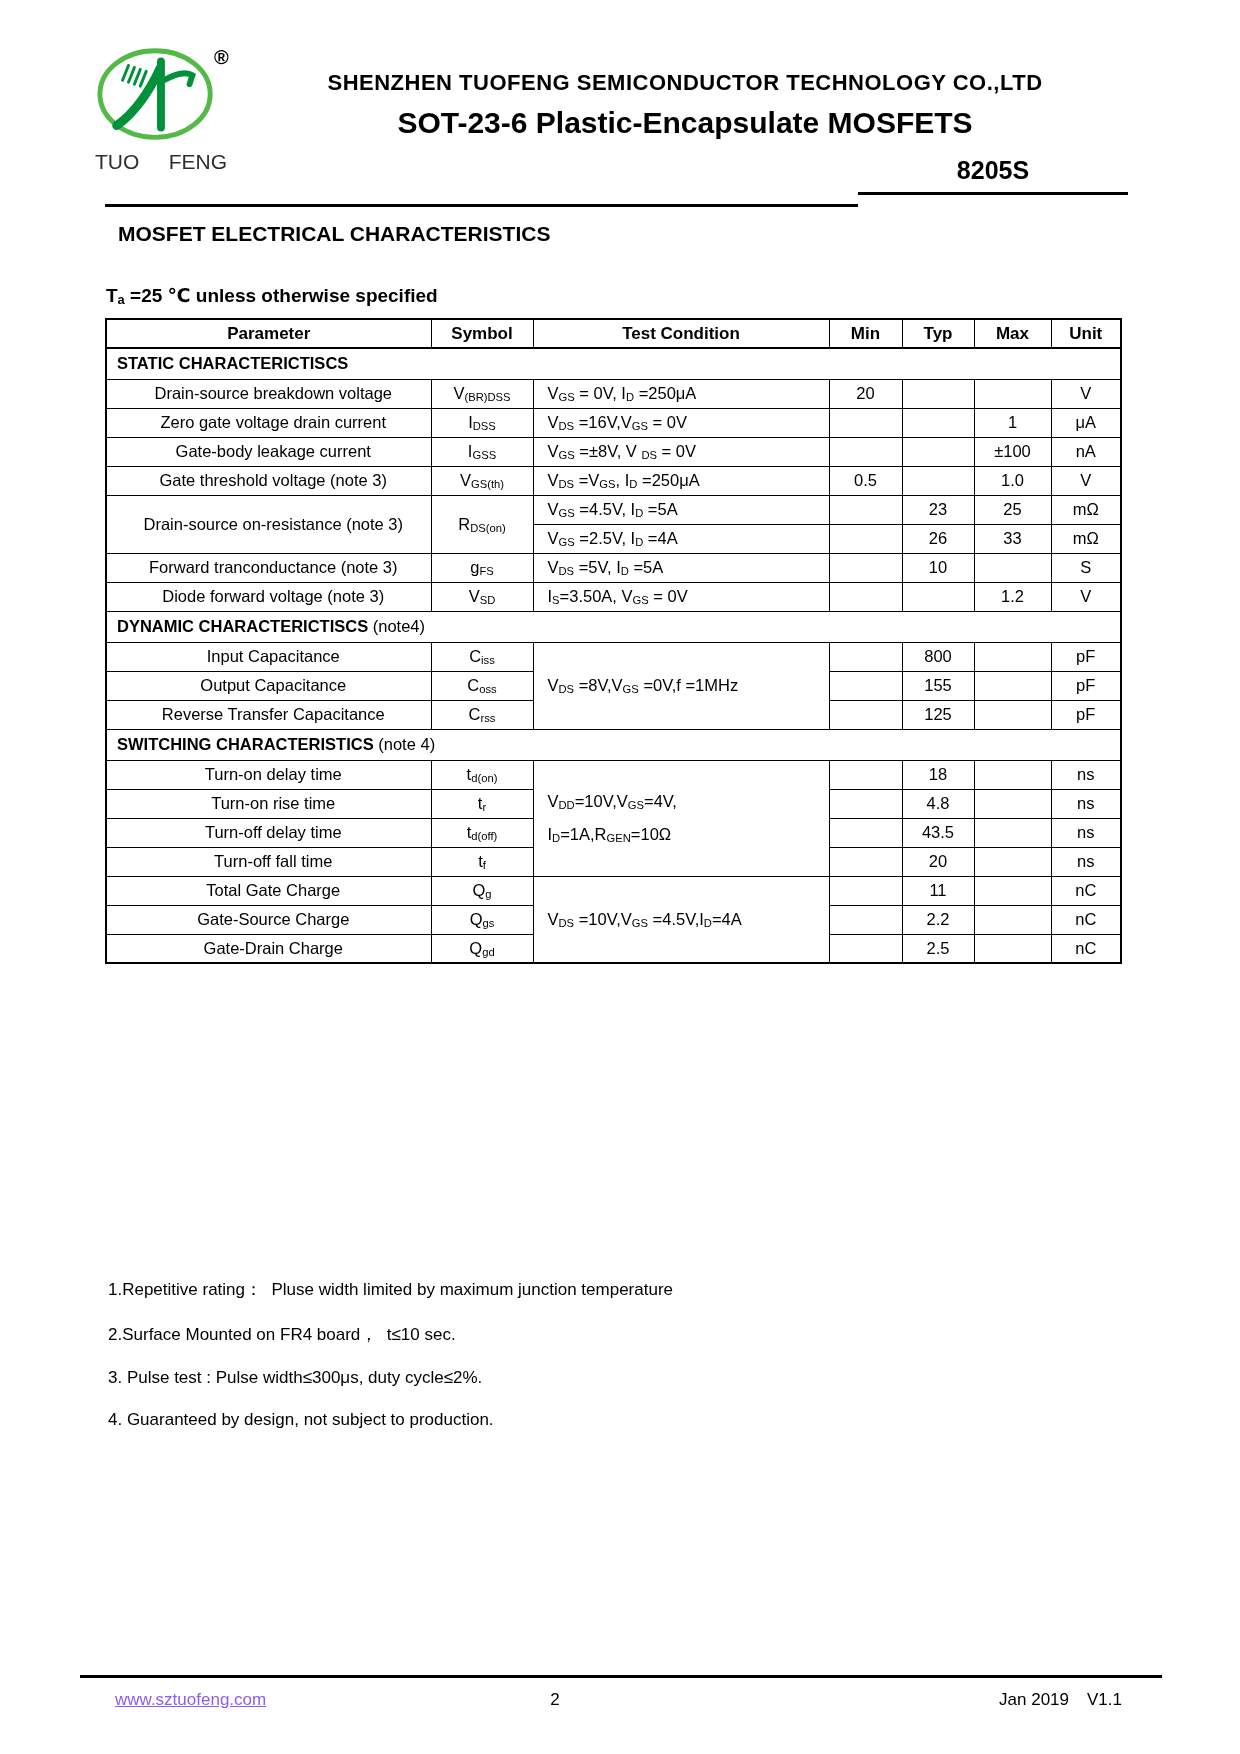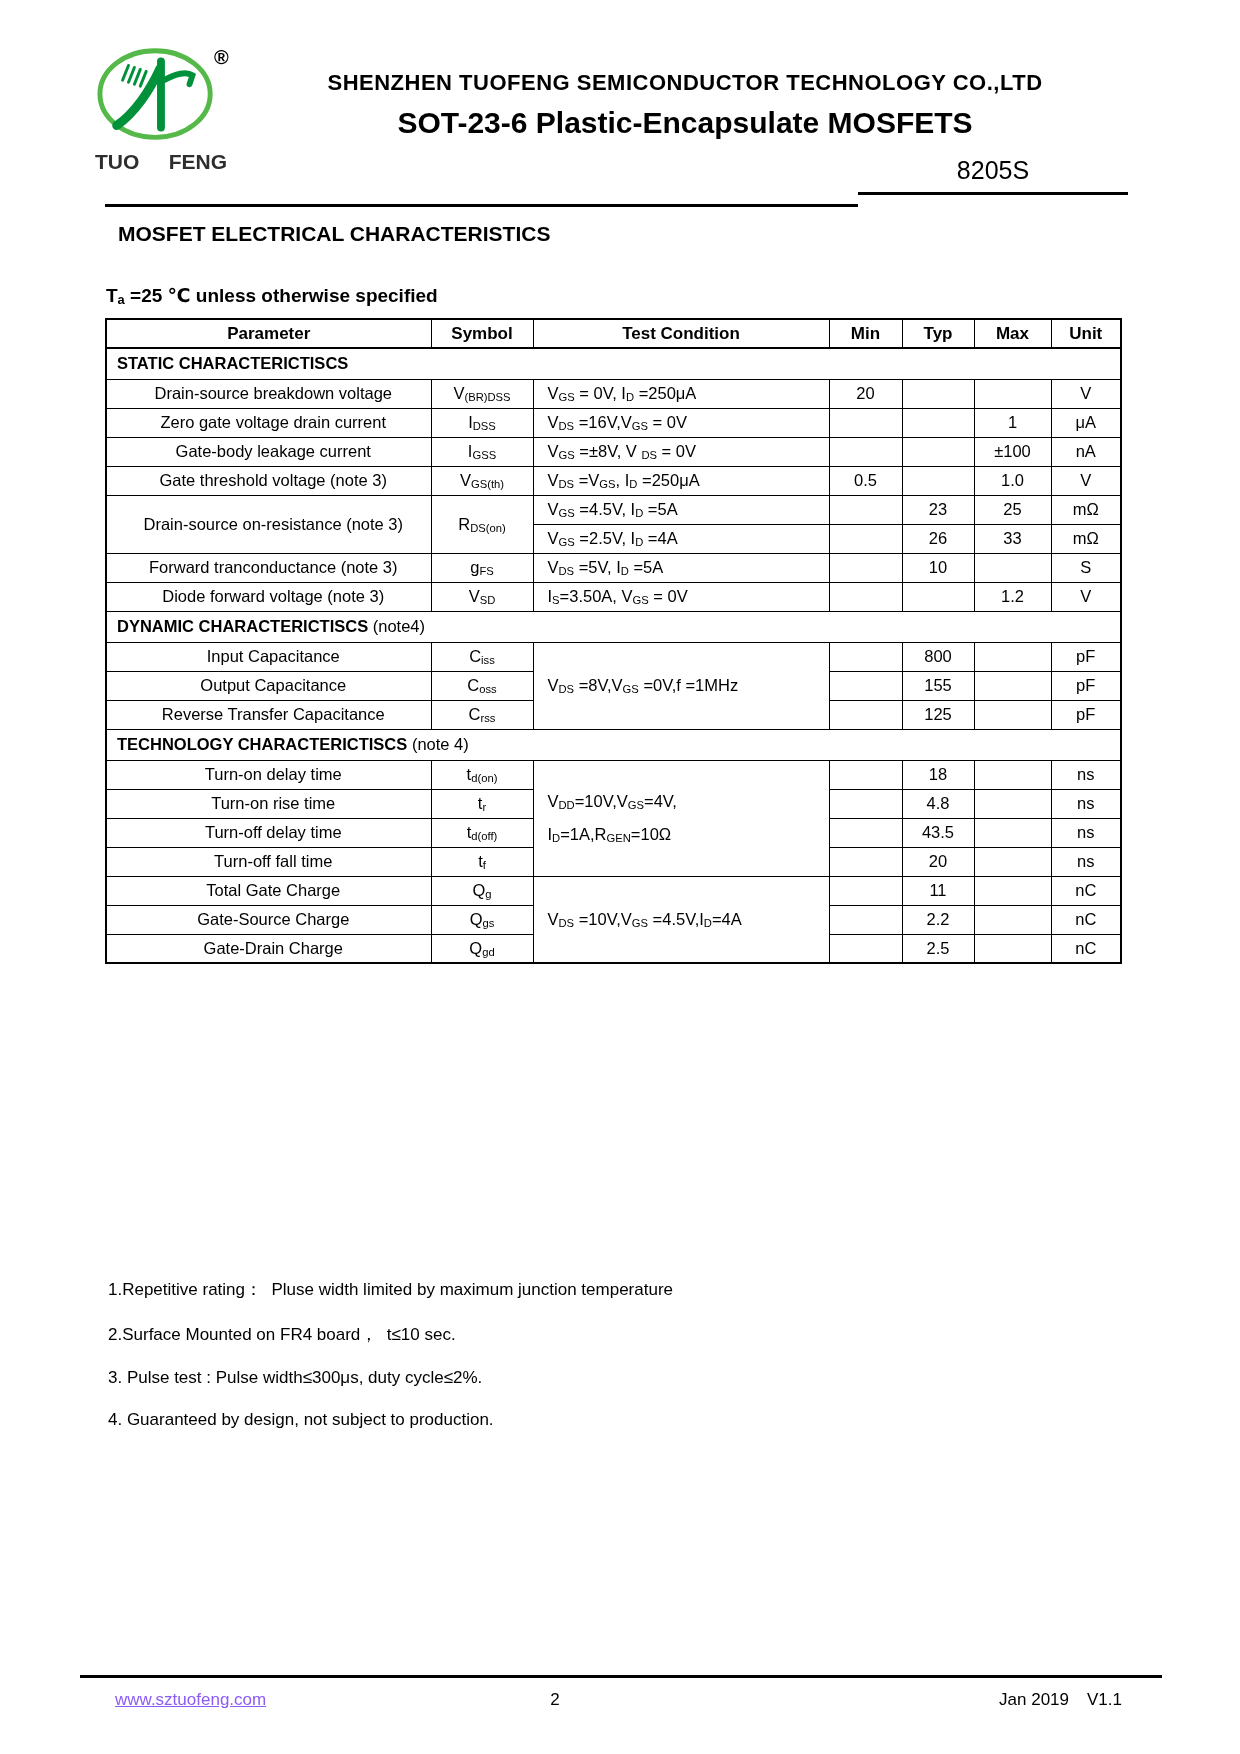--- a/index.html
+++ b/index.html
@@ -7,27 +7,27 @@
     position:relative;
     width:1240px;height:1754px;
     background:#fff;color:#000;
     font-family:"Liberation Sans","DejaVu Sans",sans-serif;
     overflow:hidden;
   }
   
   .logo-svg{position:absolute;left:95px;top:46px;width:128px;height:100px;}
   .reg-mark{position:absolute;left:214px;top:46px;font-size:20px;font-weight:bold;}
   .logo-text{position:absolute;left:95px;top:150px;width:132px;display:flex;justify-content:space-between;
-             font-size:21px;font-weight:bold;color:#2e2e2e;}
+             font-size:21px;font-weight:normal;color:#2e2e2e;}
   .company{position:absolute;left:245px;top:70px;width:880px;text-align:center;
            font-size:22px;font-weight:bold;letter-spacing:.5px;white-space:nowrap;}
   .doc-title{position:absolute;left:245px;top:106px;width:880px;text-align:center;
              font-size:30px;font-weight:bold;white-space:nowrap;}
   .part-number{position:absolute;left:858px;top:156px;width:270px;height:36px;
-               text-align:center;font-size:25px;font-weight:normal;
+               text-align:center;font-size:25px;font-weight:bold;
                border-bottom:3px solid #000;}
   .main-rule{position:absolute;left:105px;top:204px;width:753px;height:3px;background:#000;}
   .section-heading{position:absolute;left:118px;top:222px;font-size:21px;font-weight:bold;margin:0;}
   .cond-line{position:absolute;left:106px;top:284px;font-size:19px;font-weight:bold;}
   
   table.echar{position:absolute;left:105px;top:318px;width:1015px;
               border-collapse:collapse;table-layout:fixed;
               font-size:16.5px;}
   table.echar{border:2px solid #000;}
   .echar th,.echar td{border:1px solid #000;vertical-align:middle;overflow:hidden;}
@@ -218,21 +218,21 @@
         </tr>
         <tr>
           <td class="cell-param">Reverse Transfer Capacitance</td>
           <td class="cell-symbol">C<sub>rss</sub></td>
           <td class="cell-num"></td>
           <td class="cell-num">125</td>
           <td class="cell-num"></td>
           <td class="cell-num">pF</td>
         </tr>
         <tr class="sec">
-          <td colspan="7" class="section-cell"><span>TECHNOLOGY CHARACTERICTISCS</span><span class="sec-note"> (note 4)</span></td>
+          <td colspan="7" class="section-cell"><span>SWITCHING CHARACTERISTICS</span><span class="sec-note"> (note 4)</span></td>
         </tr>
         <tr>
           <td class="cell-param">Turn-on delay time</td>
           <td class="cell-symbol">t<sub>d(on)</sub></td>
           <td class="cell-cond" rowspan="4">
             <div>V<sub>DD</sub>=10V,V<sub>GS</sub>=4V,</div>
             <div>I<sub>D</sub>=1A,R<sub>GEN</sub>=10Ω</div>
           </td>
           <td class="cell-num"></td>
           <td class="cell-num">18</td>

